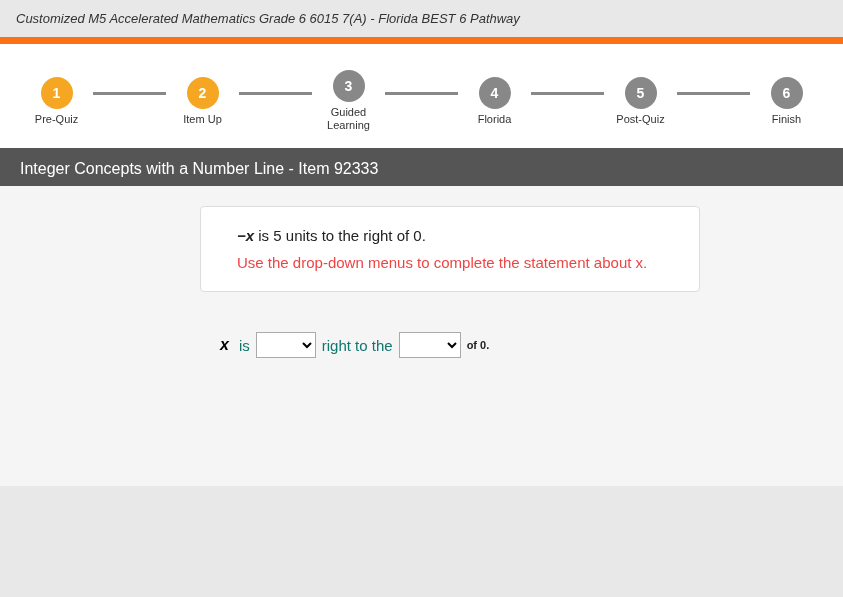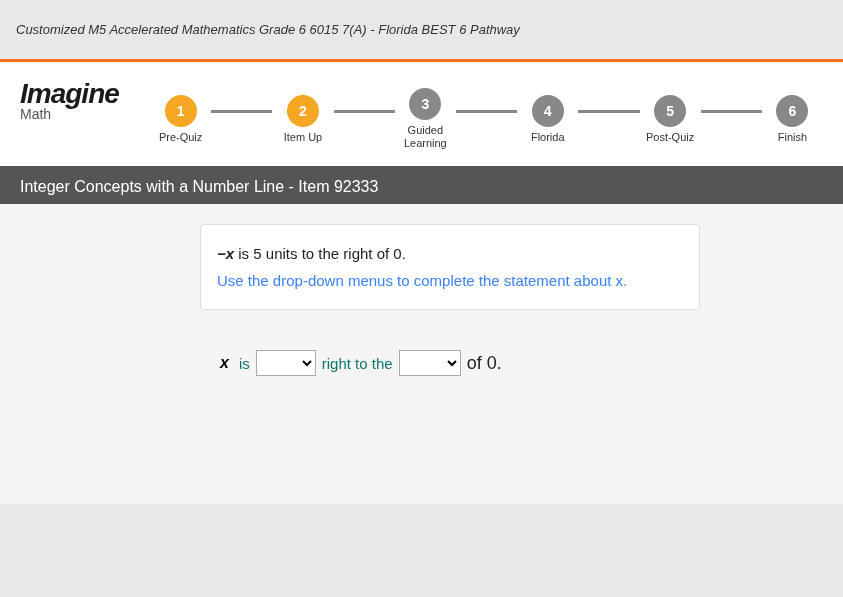--- a/index.html
+++ b/index.html
@@ -7,22 +7,22 @@
       font-family: Arial, sans-serif;
       background: #d0d0d0;
       width: 843px;
       min-height: 597px;
       overflow: hidden;
     }
 
     
     .top-bar {
       background: #e8e8e8;
-      border-bottom: 3px solid #f97316;
-      padding: 22px 16px;
+      border-bottom: 7px solid #f97316;
+      padding: 11px 16px;
       font-size: 13px;
       color: #333;
       font-style: italic;
     }
 
     
     .main-area {
       background: #e8e8e8;
       min-height: 560px;
       padding: 0;
@@ -145,39 +145,39 @@
       background: #f5f5f5;
       margin: 0;
       padding: 20px 30px 20px 200px;
       min-height: 300px;
     }
 
     .question-box {
       background: white;
       border: 1px solid #ddd;
       border-radius: 4px;
-      padding: 20px 16px;
+      padding: 20px 36px;
       margin-bottom: 20px;
       max-width: 500px;
     }
 
     .question-line {
       font-size: 15px;
       color: #222;
       margin-bottom: 10px;
     }
 
     .question-line .neg-x {
       font-style: italic;
       font-weight: bold;
     }
 
     .question-instruction {
       font-size: 15px;
-      color: #3b82f6;
+      color: #ef4444;
     }
 
     
     .answer-row {
       display: flex;
       align-items: center;
       gap: 6px;
       margin-top: 40px;
       font-size: 15px;
       padding-left: 20px;
@@ -198,39 +198,36 @@
       cursor: pointer;
       min-width: 60px;
     }
 
     .answer-row .static-text {
       font-size: 15px;
       color: #0f766e;
     }
 
     .answer-row .static-text2 {
-      font-size: 18px;
+      font-size: 11px;
       color: #222;
+      font-weight: bold;
     }
   </style>
 </head>
 <body>
 
 <div class="top-bar">
   <span>Customized M5 Accelerated Mathematics Grade 6 6015 7(A) - Florida BEST 6 Pathway</span>
 </div>
 
 <div class="main-area">
 
   <div class="header">
 
-    <div class="logo-area">
-      <span class="logo-imagine">Imagine</span>
-      <span class="logo-math">Math</span>
-    </div>
 
     <div class="stepper">
       <div class="stepper-track">
 
         <div class="step-item">
           <div class="step-circle active">1</div>
           <span class="step-label">Pre-Quiz</span>
         </div>
 
         <div class="step-connector"></div>

